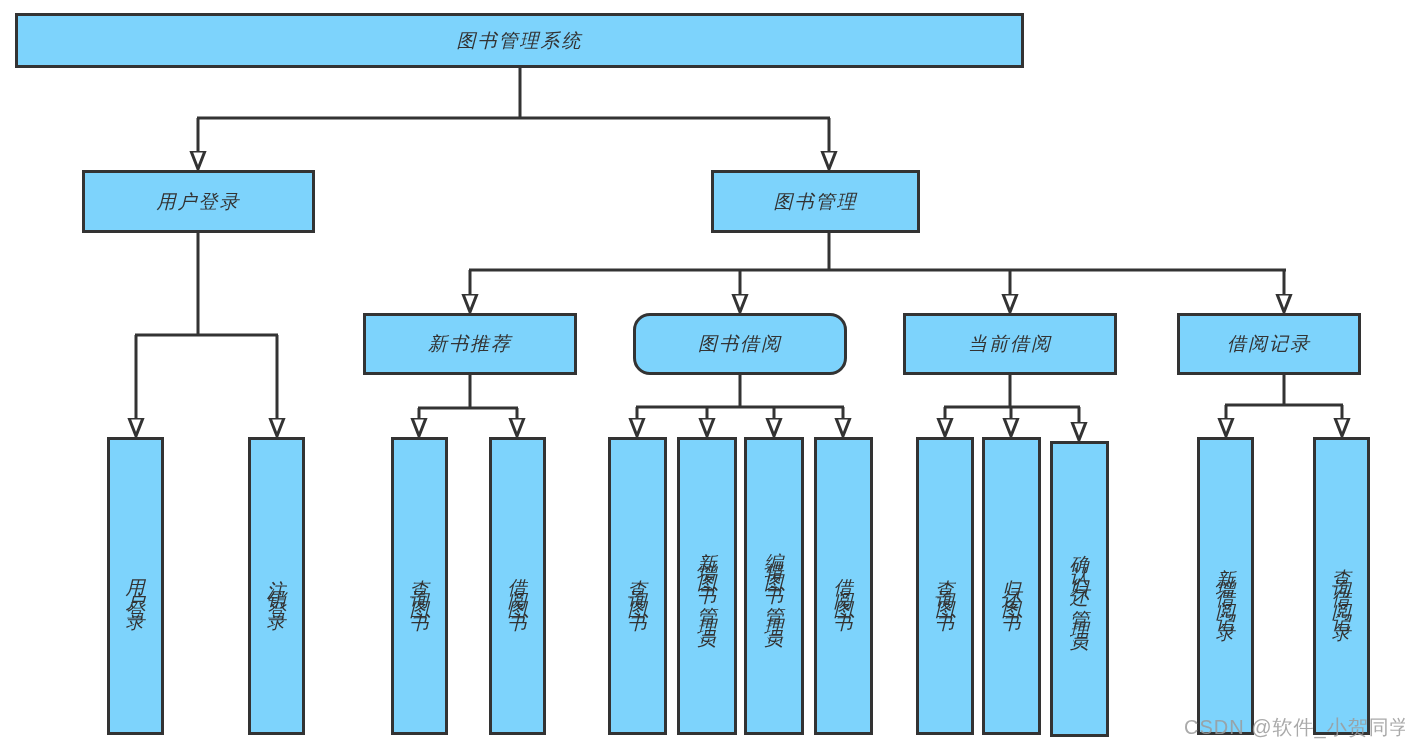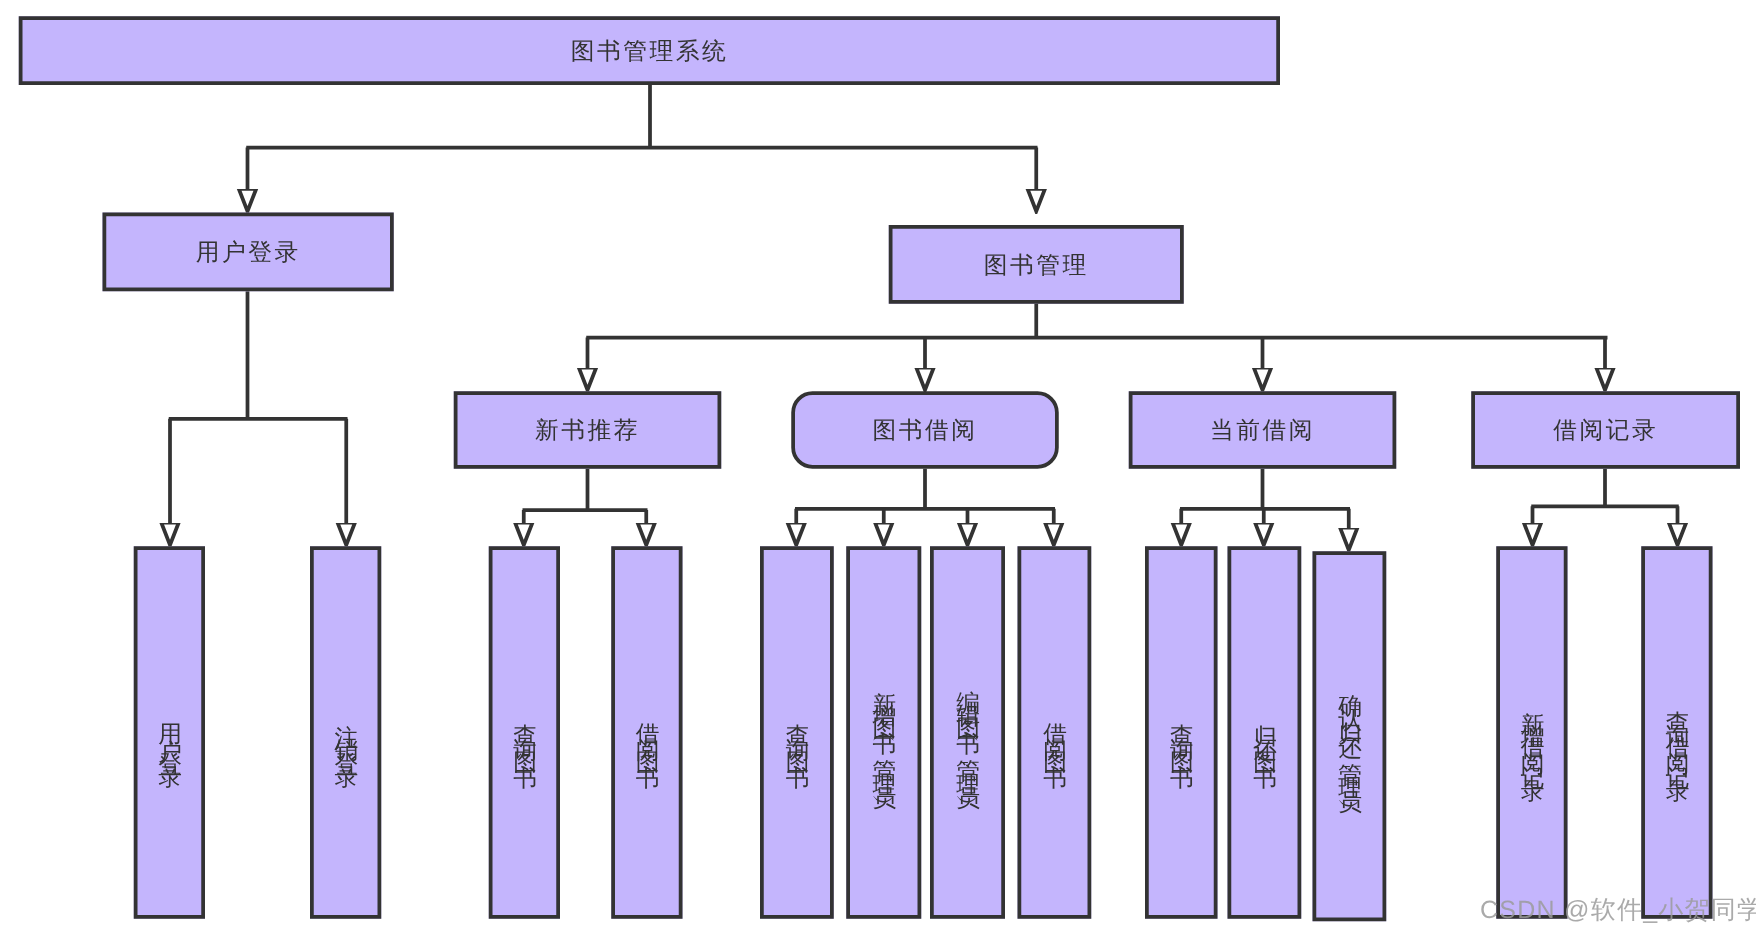--- a/index.html
+++ b/index.html
@@ -26,27 +26,28 @@
     stroke-width: 3;
     fill: none;
   }
   #connectors .ar {
     marker-end: url(#arw);
   }
   .node {
     position: absolute;
     box-sizing: border-box;
     border: 3px solid #333333;
-    background: #c4b5fd;
+    background: #7dd3fc;
     color: #333333;
     display: flex;
     align-items: center;
     justify-content: center;
     z-index: 2;
     font-size: 19px;
+    font-style: italic;
   }
   .h {
     letter-spacing: 2px;
   }
   .v {
     writing-mode: vertical-rl;
     text-orientation: mixed;
     letter-spacing: 11px;
     line-height: 1;
   }
@@ -103,26 +104,26 @@
     <path class="ar" d="M945,407 V419"></path>
     <path class="ar" d="M1011,407 V419"></path>
     <path class="ar" d="M1079,407 V423"></path>
     <path class="ar" d="M1226,405 V419"></path>
     <path class="ar" d="M1342,405 V419"></path>
   </svg>
 
   <div class="node h" style="left:15px; top:13px; width:1009px; height:55px;">图书管理系统</div>
 
   <div class="node h" style="left:82px; top:170px; width:233px; height:63px;">用户登录</div>
-  <div class="node h" style="left:711px; top:180px; width:236px; height:63px;">图书管理</div>
+  <div class="node h" style="left:711px; top:170px; width:209px; height:63px;">图书管理</div>
 
   <div class="node h" style="left:363px; top:313px; width:214px; height:62px;">新书推荐</div>
   <div class="node h" style="left:633px; top:313px; width:214px; height:62px;border-radius:17px;">图书借阅</div>
   <div class="node h" style="left:903px; top:313px; width:214px; height:62px;">当前借阅</div>
-  <div class="node h" style="left:1177px; top:313px; width:215px; height:62px;">借阅记录</div>
+  <div class="node h" style="left:1177px; top:313px; width:184px; height:62px;">借阅记录</div>
 
   <div class="node v" style="left:107px; top:437px; width:57px; height:298px;">用户登录</div>
   <div class="node v" style="left:248px; top:437px; width:57px; height:298px;">注销登录</div>
 
   <div class="node v" style="left:391px; top:437px; width:57px; height:298px;">查询图书</div>
   <div class="node v" style="left:489px; top:437px; width:57px; height:298px;">借阅图书</div>
 
   <div class="node v" style="left:608px; top:437px; width:59px; height:298px;">查询图书</div>
   <div class="node v" style="left:677px; top:437px; width:60px; height:298px;">新增图书（管理员）</div>
   <div class="node v" style="left:744px; top:437px; width:60px; height:298px;">编辑图书（管理员）</div>

